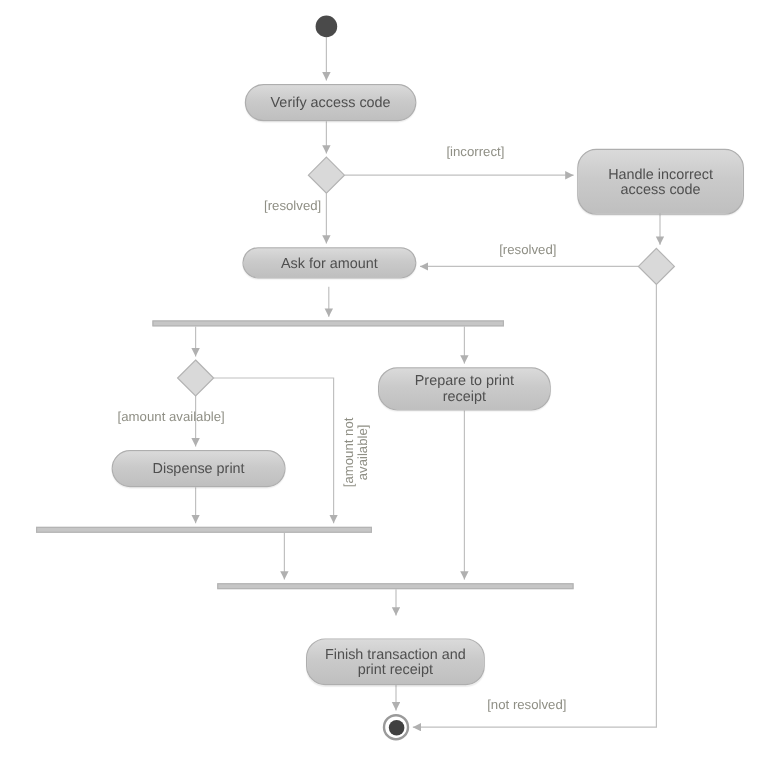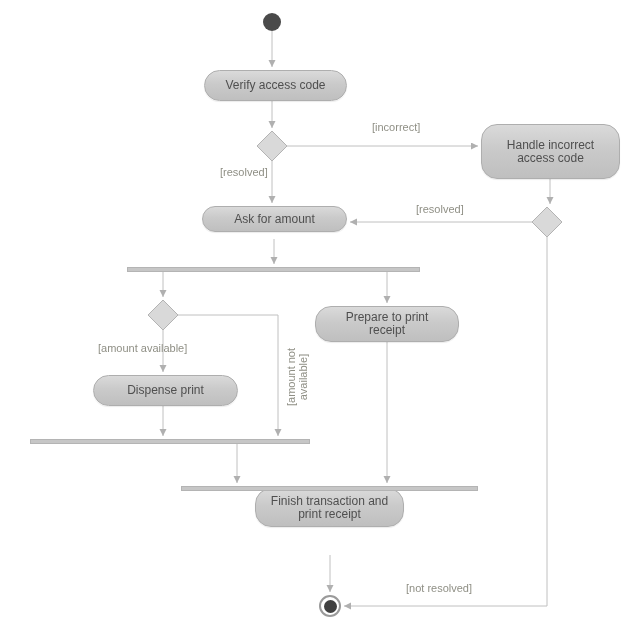--- a/index.html
+++ b/index.html
@@ -85,21 +85,21 @@
   <div class="activity" style="left:481px;top:124px;width:139px;height:55px;">Handle incorrect
 access code</div>
 
   <div class="activity" style="left:202px;top:206px;width:145px;height:18px;">Ask for amount</div>
 
   <div class="activity" style="left:315px;top:306px;width:144px;height:36px;">Prepare to print
 receipt</div>
 
   <div class="activity" style="left:93px;top:375px;width:145px;height:31px;">Dispense print</div>
 
-  <div class="activity" style="left:255px;top:488px;width:149px;height:39px;text-align:center;">Finish transaction and
+  <div class="activity" style="left:255px;top:532px;width:149px;height:39px;text-align:center;">Finish transaction and
 print receipt</div>
 
   <div class="bar" style="left:127px;top:267px;width:293px;"></div>
   <div class="bar" style="left:30px;top:439px;width:280px;"></div>
   <div class="bar" style="left:181px;top:486px;width:297px;"></div>
 
   <div class="edge-label" style="left:372px;top:121px;">[incorrect]</div>
 
   <div class="edge-label" style="left:220px;top:166px;">[resolved]</div>
 

